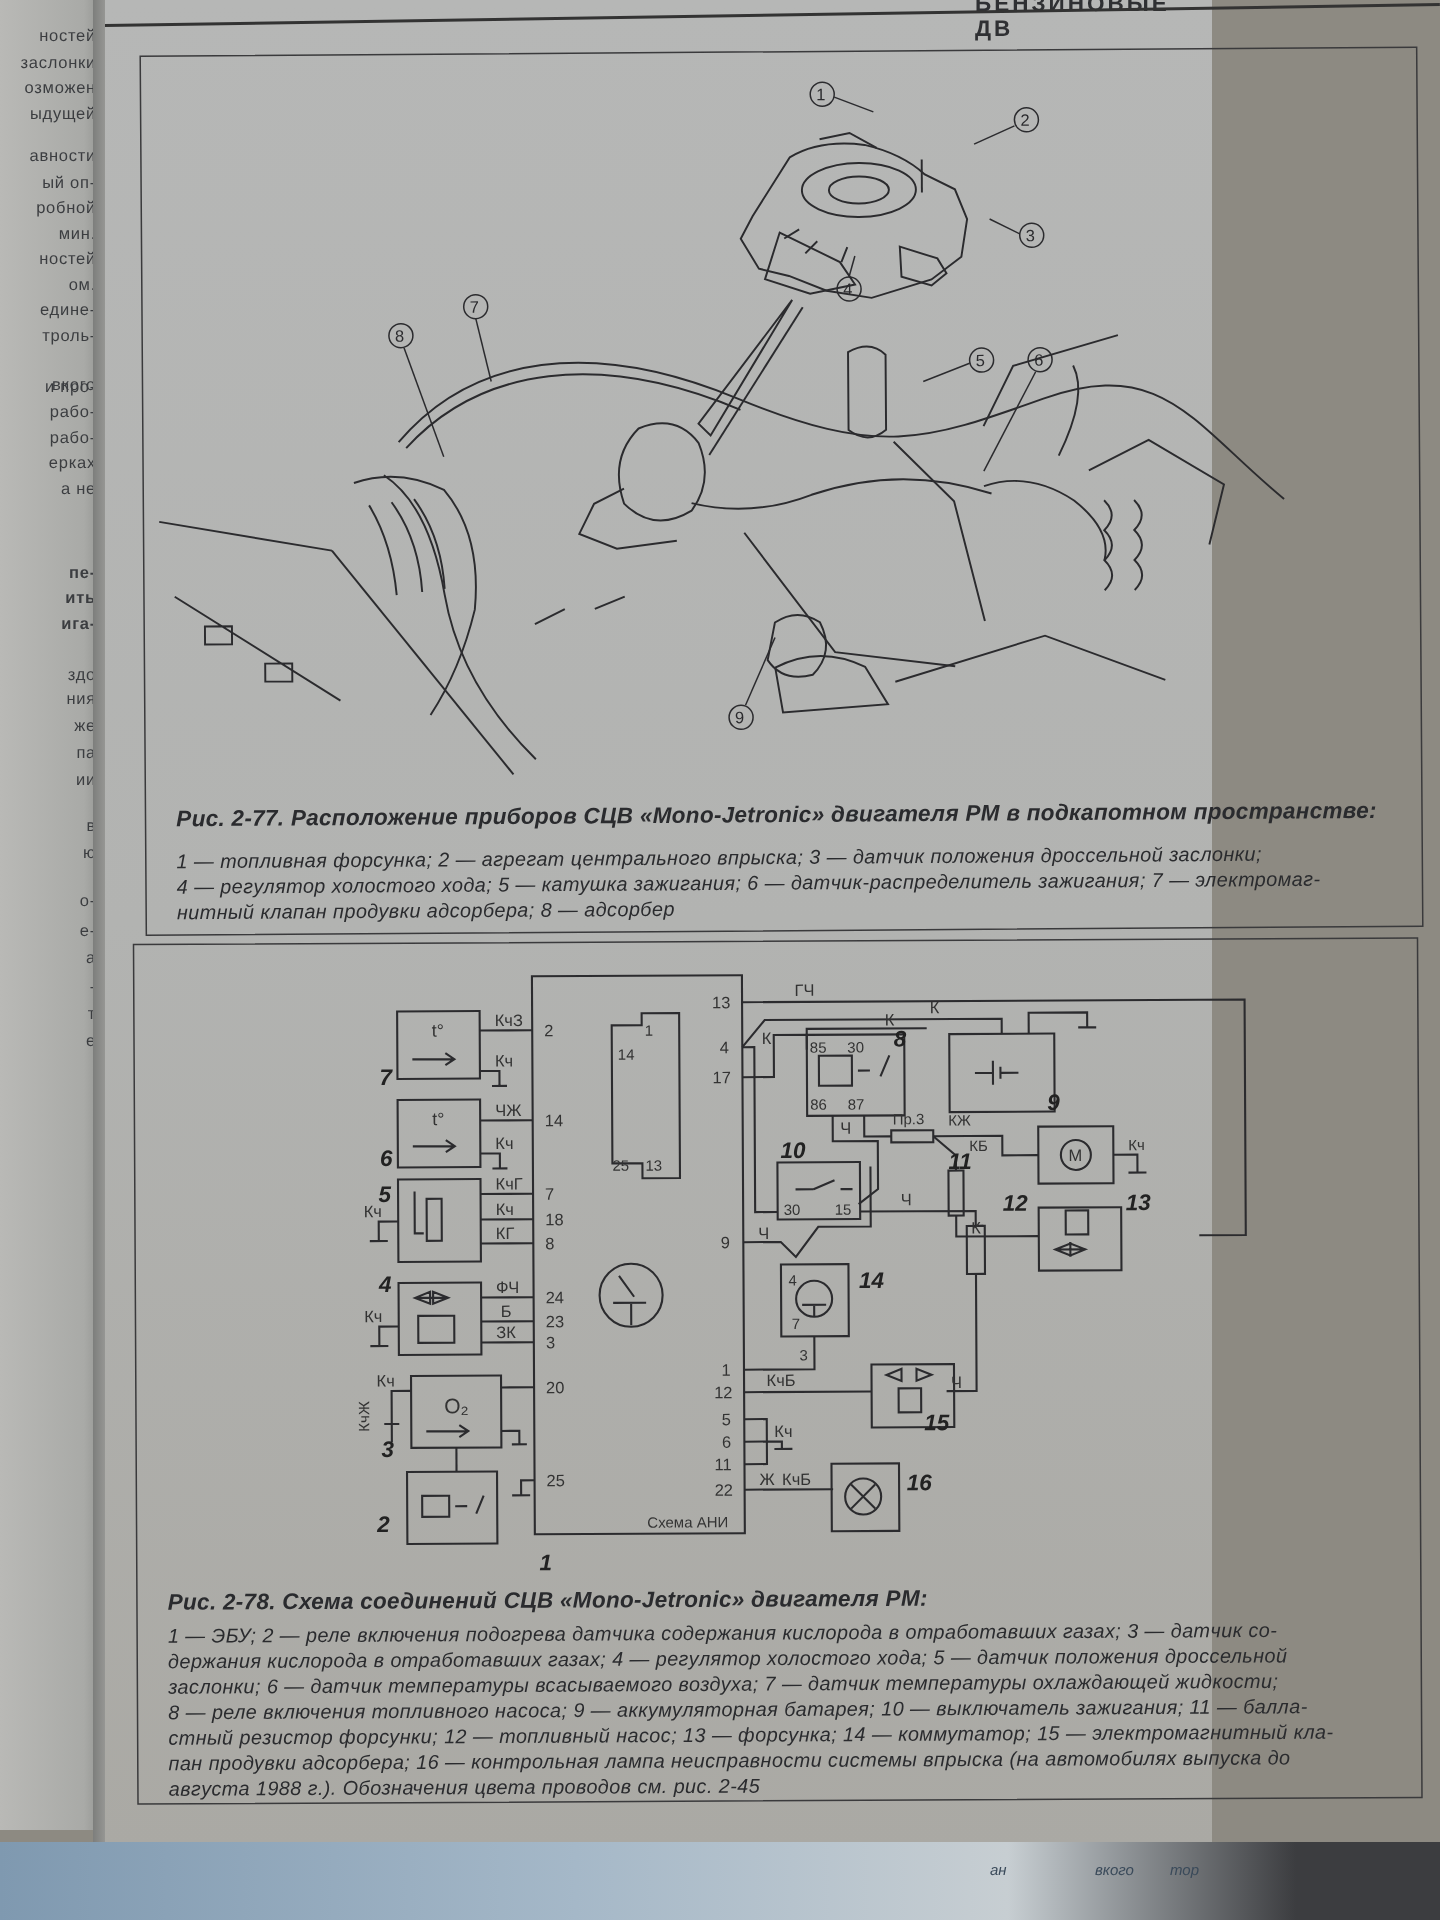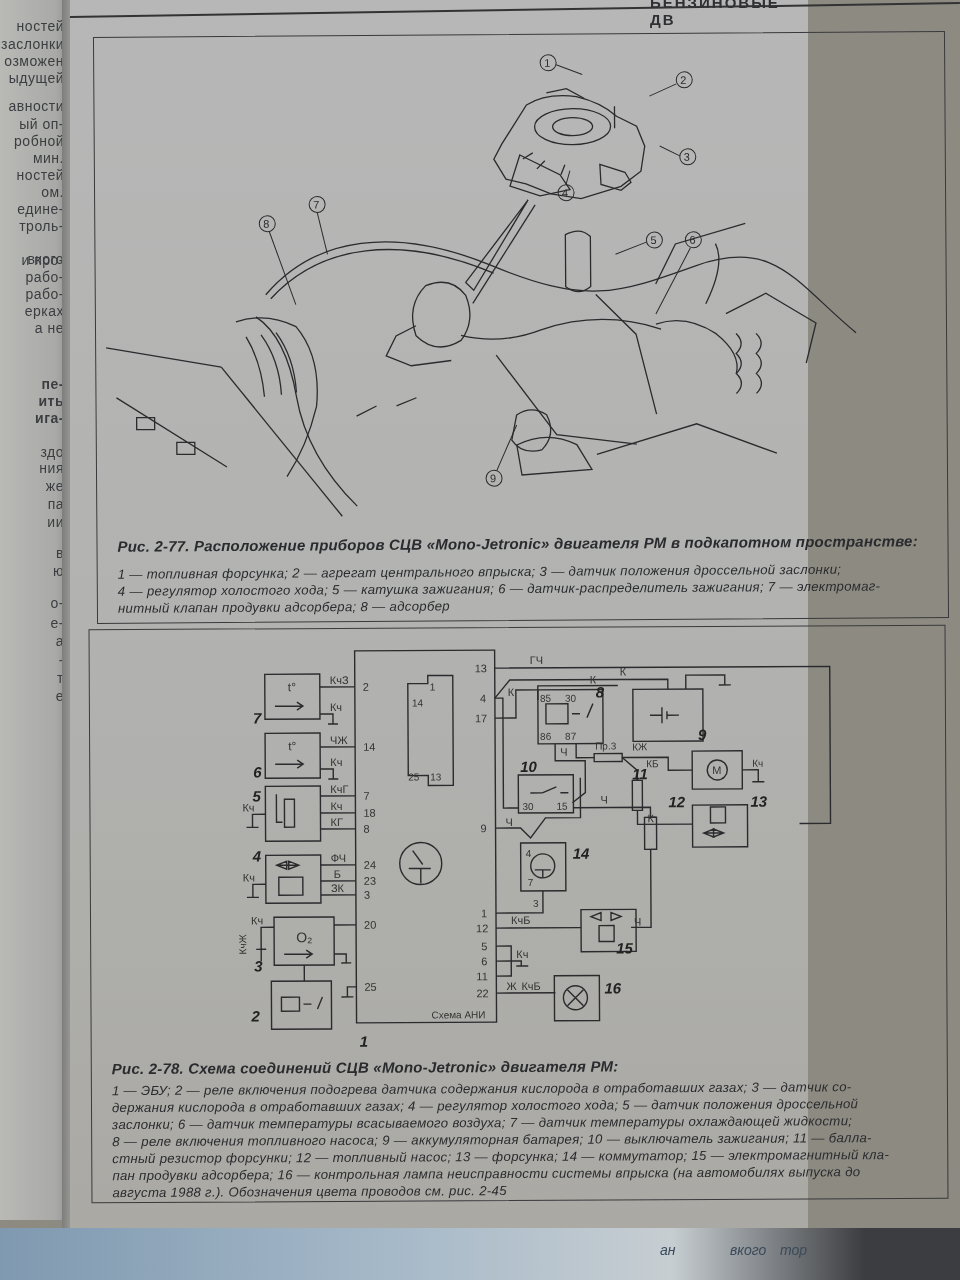--- a/index.html
+++ b/index.html
@@ -1,31 +1,31 @@
 <!DOCTYPE html>
 <html><head>
 <meta charset="utf-8">
 <style>
   html,body{margin:0;padding:0;}
   body{width:960px;height:1280px;overflow:hidden;background:#8d8a82;font-family:"Liberation Sans",sans-serif;position:relative;}
   .left-page{position:absolute;left:0;top:0;width:70px;height:1220px;background:linear-gradient(90deg,#b9b9b6 0%,#a9aaa7 80%,#8f908d 100%);overflow:hidden;}
-  .left-page .line{position:absolute;right:6px;font-size:14px;color:#3b3d40;white-space:nowrap;letter-spacing:0.5px;}
+  .left-page .line{position:absolute;right:6px;font-size:11px;color:#3b3d40;white-space:nowrap;letter-spacing:0.5px;}
   .gutter{position:absolute;left:62px;top:0;width:14px;height:1230px;background:linear-gradient(90deg,#7d7e7c,#a8a8a5);}
   .right-page{position:absolute;left:70px;top:0;width:738px;height:1230px;background:linear-gradient(180deg,#b6b7b6 0%,#b2b3b1 50%,#aaa9a4 100%);}
   .running-head{position:absolute;left:580px;top:-6px;font-size:15px;letter-spacing:2px;color:#2f3033;font-weight:bold;}
   .head-rule{position:absolute;left:0;top:16px;width:890px;height:2px;background:#333;transform:rotate(-0.9deg);transform-origin:left;}
   .frame{position:absolute;border:1.5px solid #3a3a3c;}
   .fig1{left:25px;top:34px;width:850px;height:585px;transform:rotate(-0.4deg);}
   .fig2{left:20px;top:627px;width:855px;height:572px;transform:rotate(-0.3deg);}
   .fig-svg{position:absolute;left:0;top:0;}
   .caption{position:absolute;color:#2a2b2e;font-style:italic;}
   .cap-title{font-size:15px;font-weight:bold;letter-spacing:0.2px;}
   .cap-body{font-size:13.2px;line-height:17px;letter-spacing:0.3px;}
   .bottom-strip{position:absolute;left:0;top:1228px;width:960px;height:52px;background:linear-gradient(90deg,#7f99b0,#a5b8c8 40%,#c7ced2 70%,#3c3d40 90%);}
-  .bottom-strip span{position:absolute;top:14px;font-size:14px;color:#3a4a5a;font-style:italic;}
+  .bottom-strip span{position:absolute;top:14px;font-size:10px;color:#3a4a5a;font-style:italic;}
   svg text{font-family:"Liberation Sans",sans-serif;}
 </style>
 </head>
 <body>
 
 <div class="left-page">
   <div class="line" style="top:18px">ностей</div>
   <div class="line" style="top:36px">заслонки</div>
   <div class="line" style="top:53px">озможен</div>
   <div class="line" style="top:70px">ыдущей</div>

